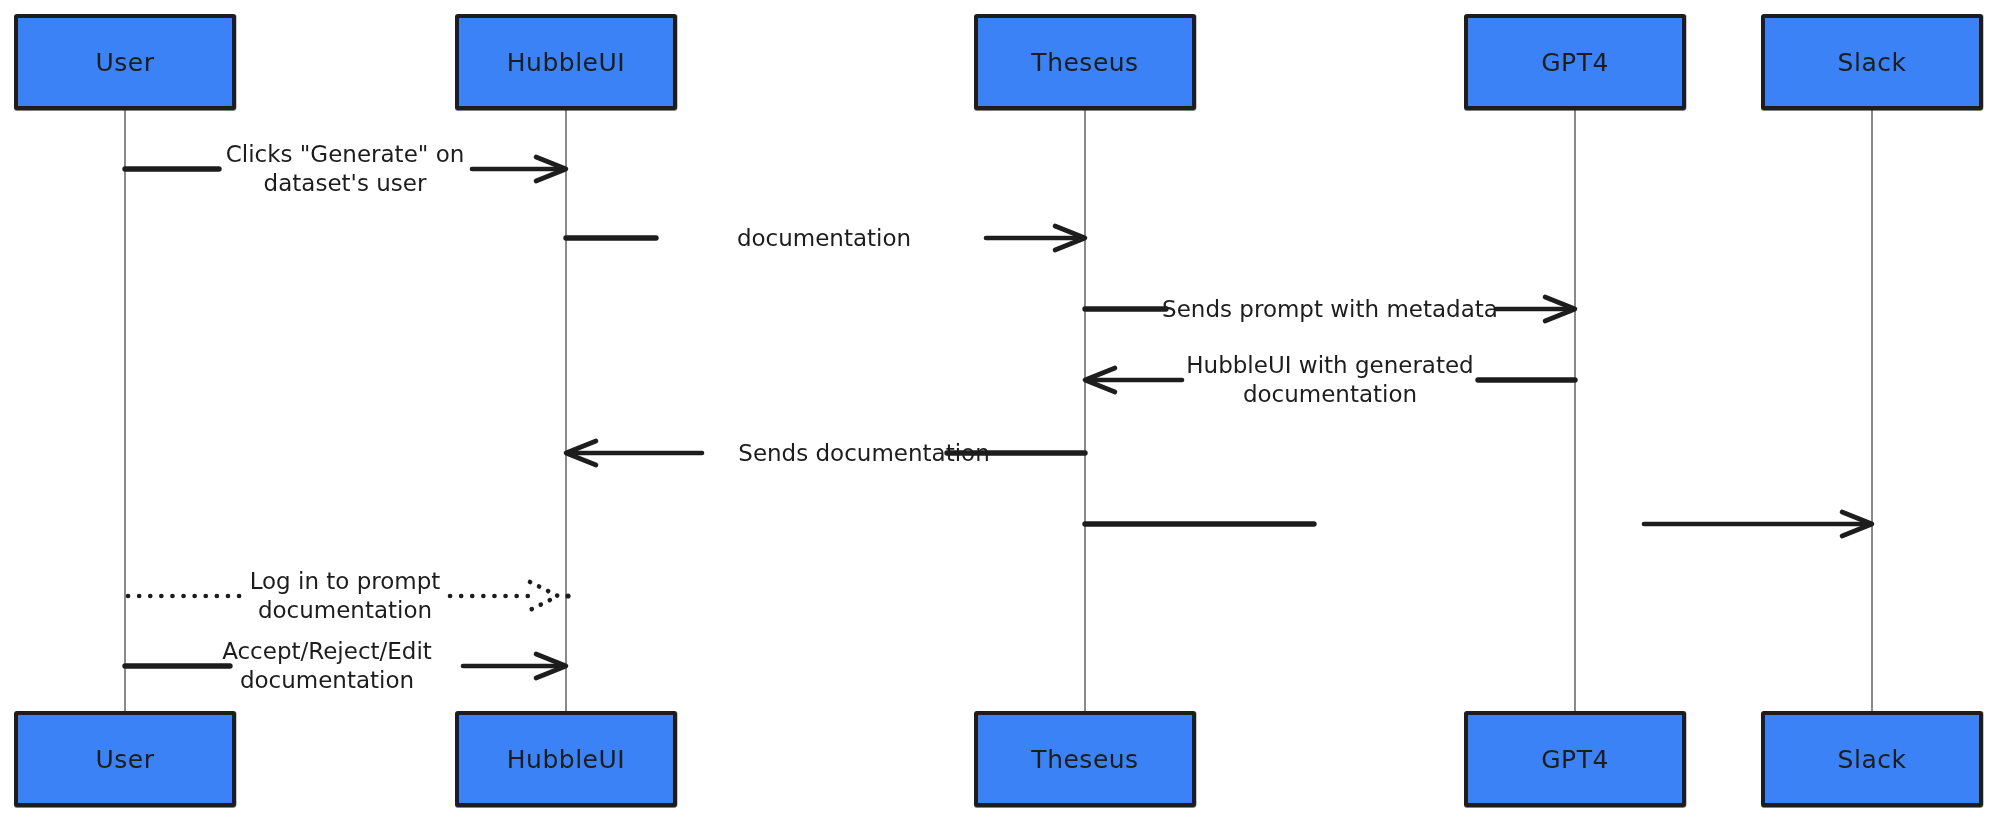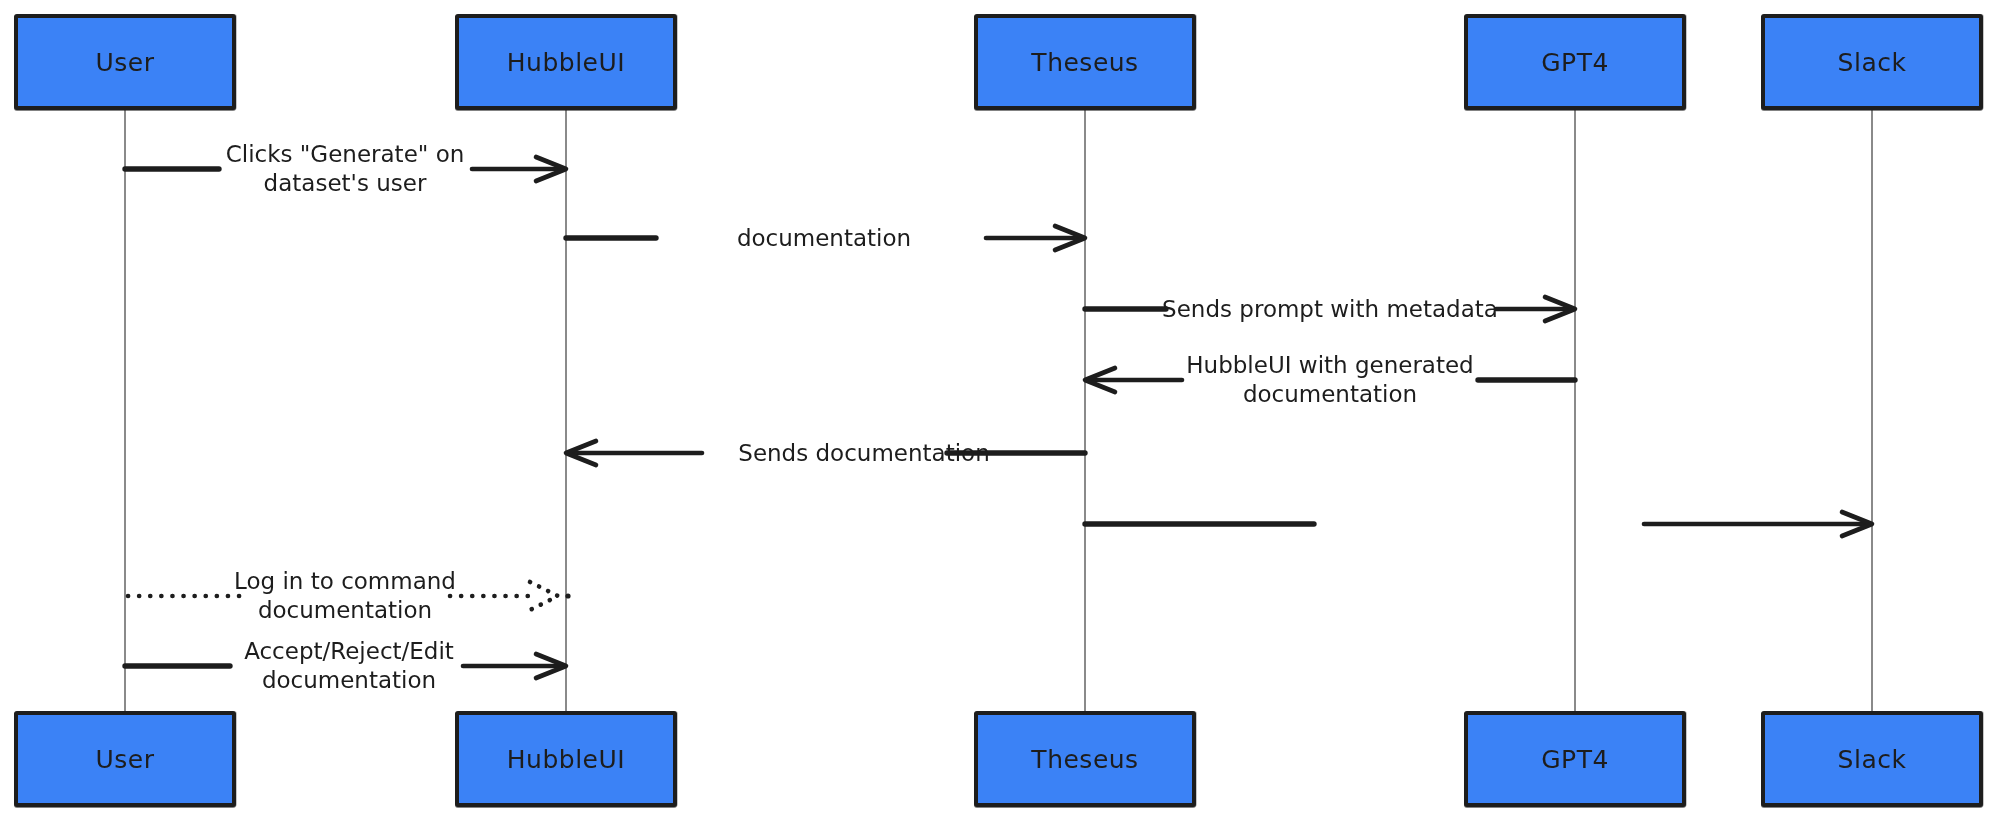--- a/index.html
+++ b/index.html
@@ -143,21 +143,21 @@
   </div>
   <div class="mlabel" style="left:1330px; top:380px;">
     <span>HubbleUI with generated</span>
     <span>documentation</span>
   </div>
   <div class="mlabel" style="left:824px; top:453px;margin-left:40px;">
     <span>Sends documentation</span>
 
   </div>
   <div class="mlabel" style="left:345px; top:596px;">
-    <span>Log in to command</span>
+    <span>Log in to prompt</span>
     <span>documentation</span>
   </div>
-  <div class="mlabel" style="left:349px; top:666px;">
+  <div class="mlabel" style="left:327px; top:666px;">
     <span>Accept/Reject/Edit</span>
     <span>documentation</span>
   </div>
 
 </div>
 
 </body></html>

